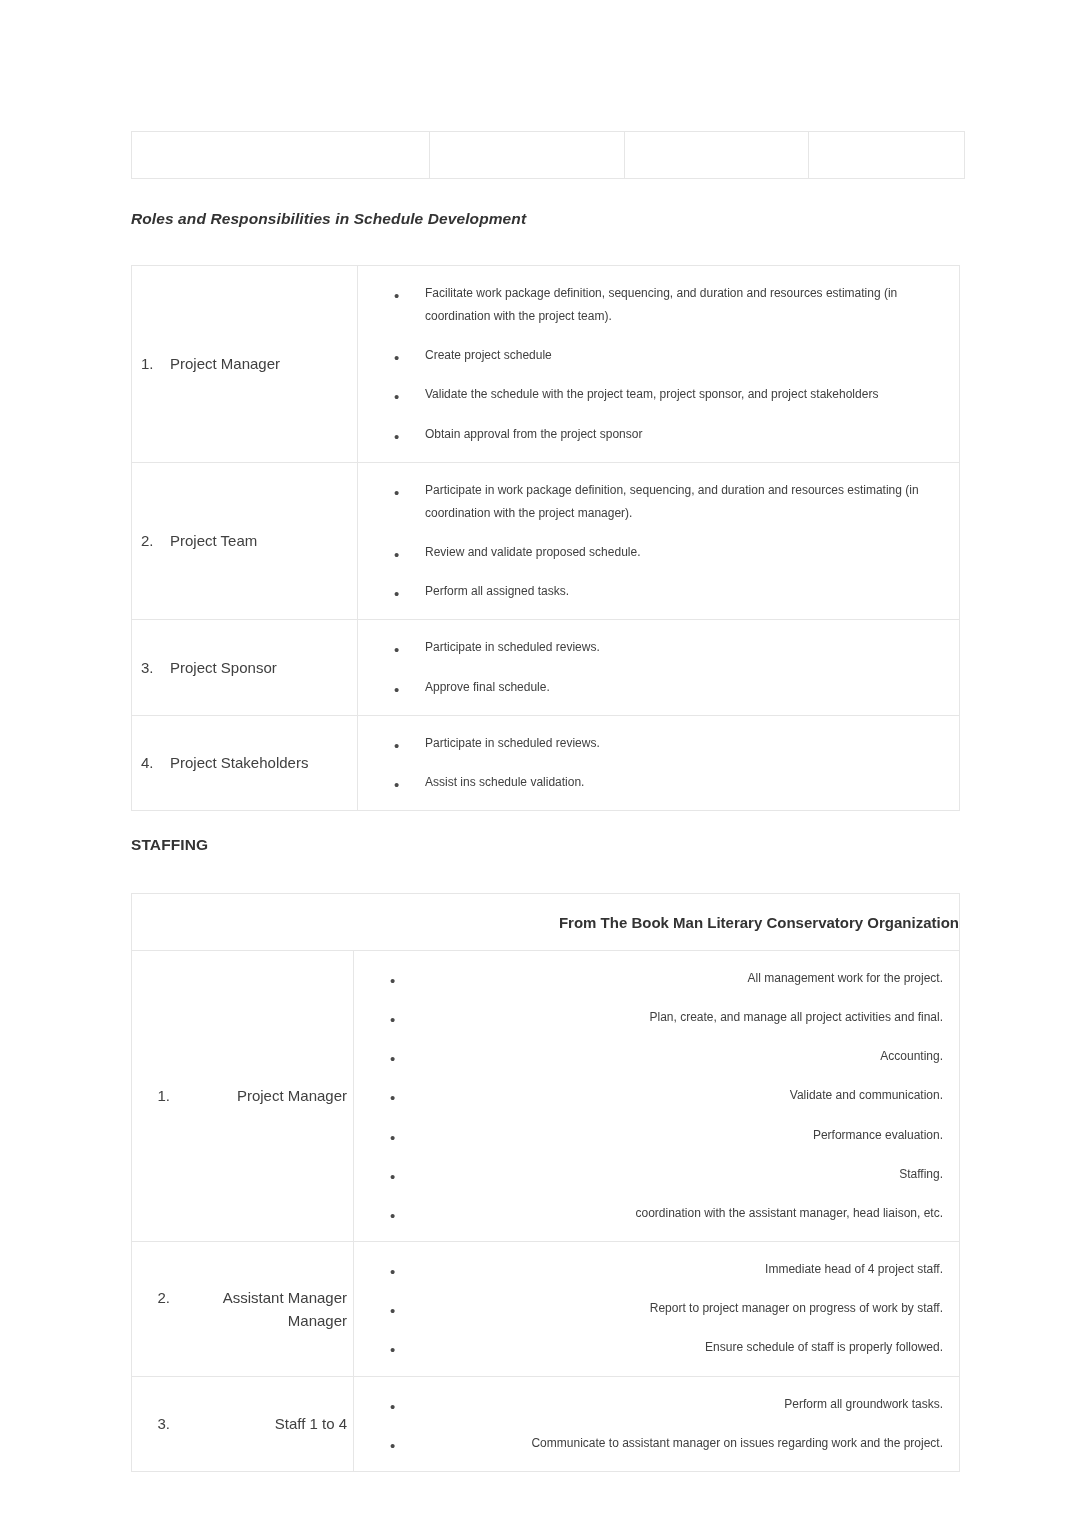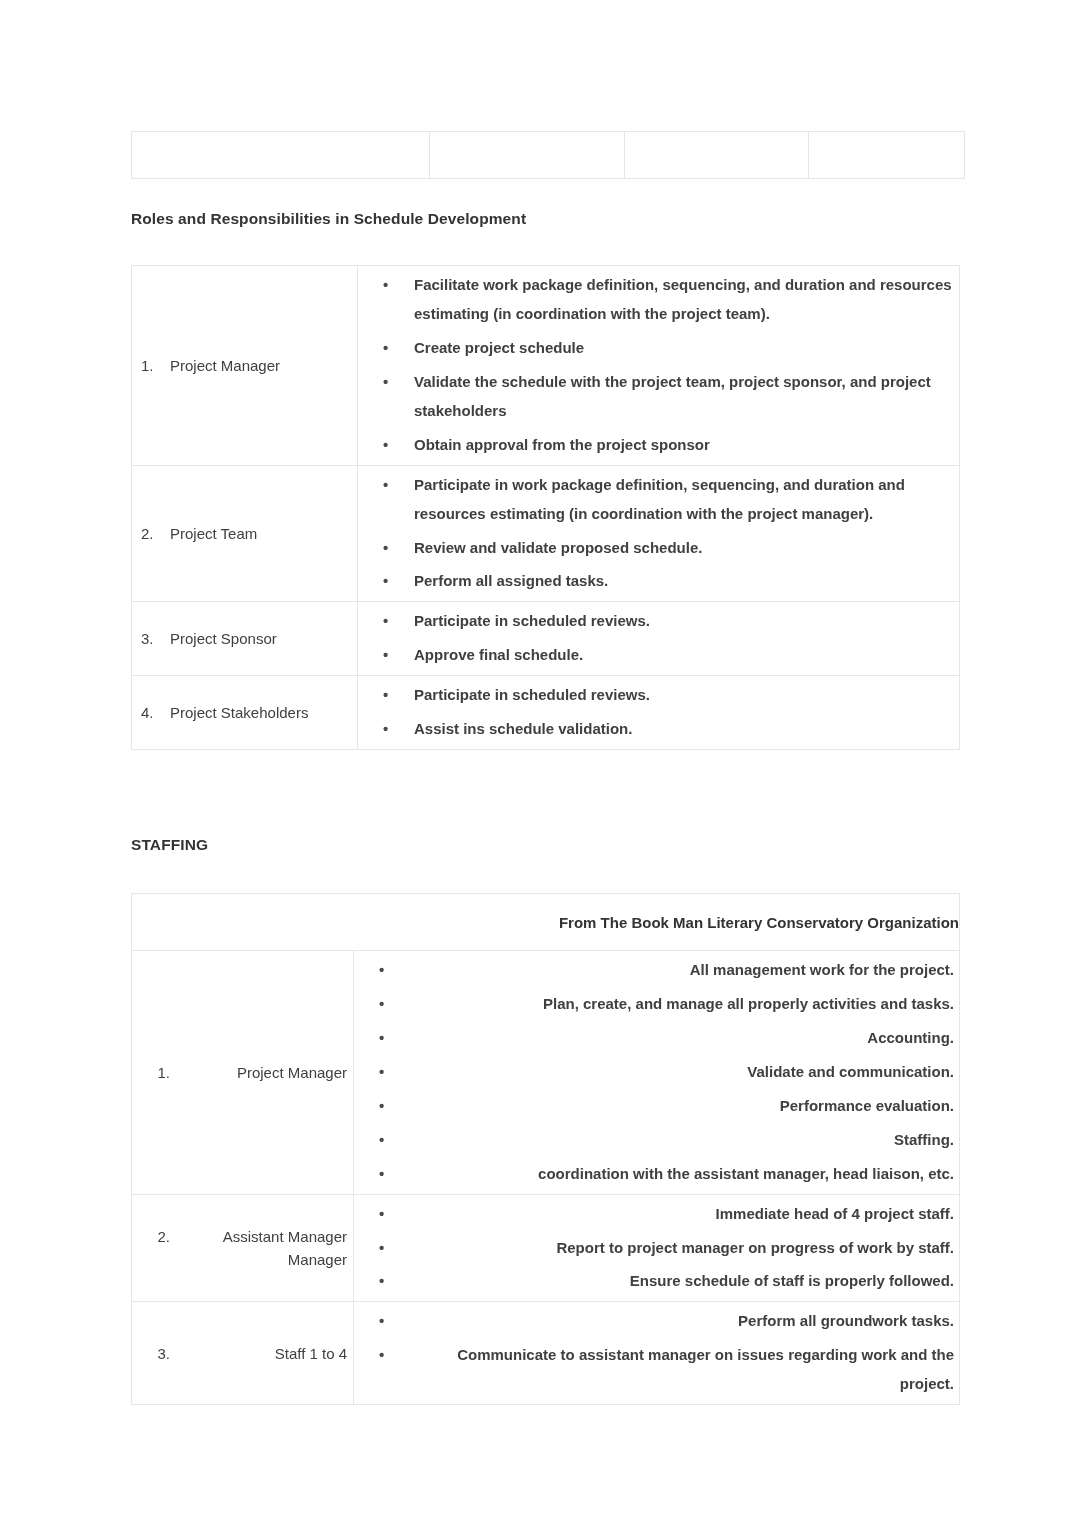--- a/index.html
+++ b/index.html
@@ -58,20 +58,21 @@
     font-weight: bold;
     color: #333333;
     letter-spacing: 0.1px;
     line-height: 1.2;
     white-space: nowrap;
   }
   .heading-roles {
     position: absolute;
     top: 210px;
     left: 0;
+    font-style: italic;
   }
   .heading-staffing {
     position: absolute;
     top: 836px;
     left: 0;
   }
 
   
   .roles-table {
     position: absolute;
@@ -116,26 +117,25 @@
   td.bullets-cell {
     padding: 11px 10px 11px 0;
   }
   ul.bullets {
     list-style: none;
     margin: 0;
     padding: 0;
   }
   ul.bullets > li {
     position: relative;
-    font-size: 15px;
+    font-size: 12px;
     line-height: 1.93;
     color: #404040;
     padding-left: 51px;
-    margin: 5px;
-    font-weight: bold;
+    margin: 16px;
   }
   ul.bullets > li::before {
     content: "\2022";
     position: absolute;
     left: 20px;
     top: 0;
     font-size: 15px;
     line-height: 1.93;
     color: #4a4a4a;
   }
@@ -251,21 +251,21 @@
         <tr>
           <td class="role-cell">
             <div class="role-inner">
               <span class="role-num">1.</span>
               <span class="role-label">Project Manager</span>
             </div>
           </td>
           <td class="bullets-cell">
             <ul class="bullets">
               <li>All management work for the project.</li>
-              <li>Plan, create, and manage all properly activities and tasks.</li>
+              <li>Plan, create, and manage all project activities and final.</li>
               <li>Accounting.</li>
               <li>Validate and communication.</li>
               <li>Performance evaluation.</li>
               <li>Staffing.</li>
               <li>coordination with the assistant manager, head liaison, etc.</li>
             </ul>
           </td>
         </tr>
         <tr>
           <td class="role-cell">

